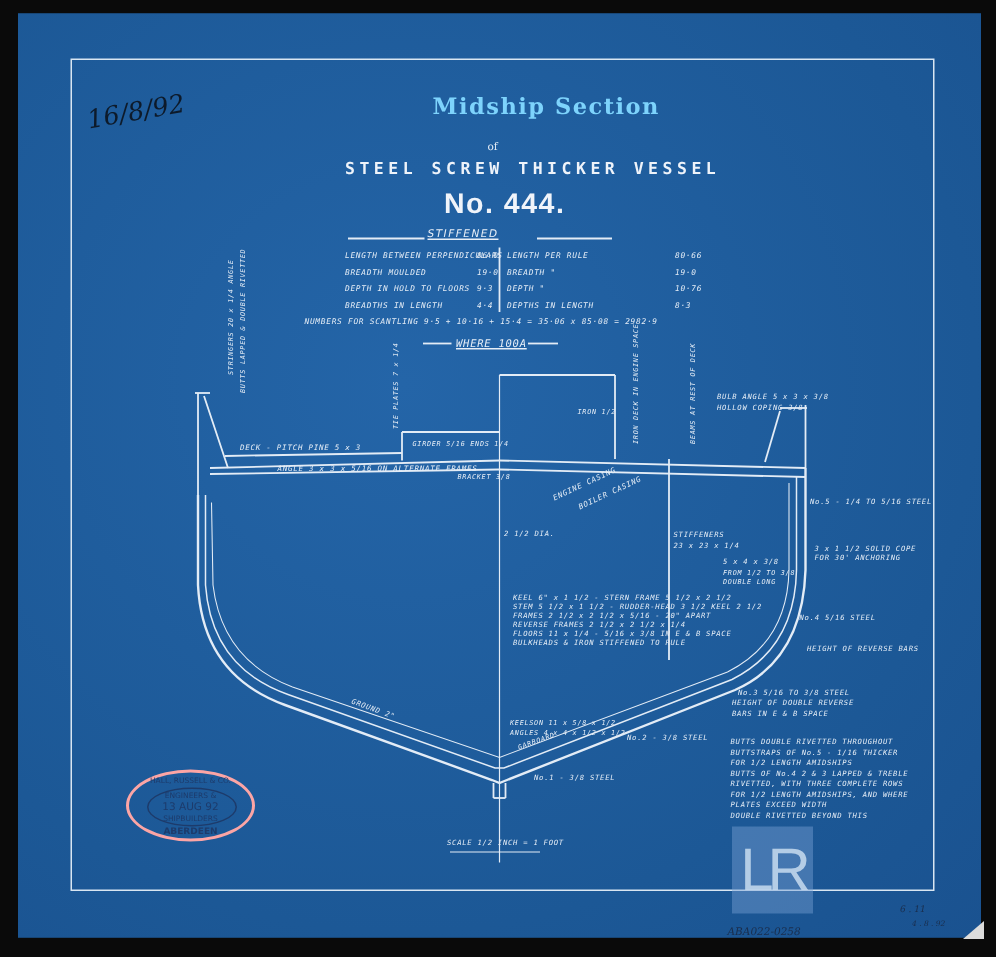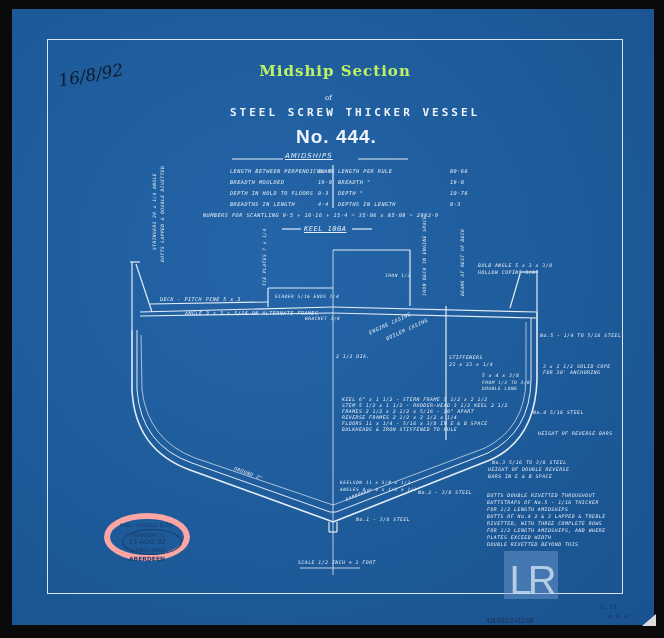--- a/index.html
+++ b/index.html
@@ -1,68 +1,68 @@
 <!DOCTYPE html>
 <html><head>
 <meta charset="utf-8">
 <style>
   html, body { margin:0; padding:0; background:#0a0a0a; }
   body { width:664px; height:638px; position:relative; overflow:hidden; font-family:"DejaVu Sans", sans-serif; }
   .sheet { position:absolute; left:12px; top:9px; width:642px; height:616px; background:#1f5ea0;
     background-image: radial-gradient(ellipse at 40% 40%, #2465a8 0%, #1c5896 70%, #1a5290 100%); }
   .frame { position:absolute; left:47px; top:39px; width:576px; height:555px; border:1.5px solid #d9e6f2; box-sizing:border-box; }
   .txt { position:absolute; color:#e6eef7; white-space:nowrap; font-family:"DejaVu Sans Mono", monospace; font-style:italic; letter-spacing:0.5px; }
-  .title-main { position:absolute; left:230px; top:62px; width:210px; text-align:center; color:#bef264; font-family:"DejaVu Serif", serif; font-weight:bold; font-size:15px; letter-spacing:1px; }
+  .title-main { position:absolute; left:230px; top:62px; width:210px; text-align:right; color:#7dd3fc; font-family:"DejaVu Serif", serif; font-weight:bold; font-size:15px; letter-spacing:1px; }
   .of { position:absolute; left:325px; top:94px; color:#e6eef7; font-family:"DejaVu Serif", serif; font-size:7px; }
   .subtitle { position:absolute; left:230px; top:106px; color:#eef3fa; font-family:"DejaVu Sans Mono", monospace; font-weight:bold; font-size:11px; letter-spacing:3px; }
   .number { position:absolute; left:296px; top:126px; color:#f0f4fa; font-family:"Liberation Sans", sans-serif; font-weight:bold; font-size:19px; letter-spacing:1px; }
   .dims-head { position:absolute; left:285px; top:152px; color:#e6eef7; font-size:7px; font-family:"DejaVu Sans", sans-serif; font-style:italic; text-decoration:underline; letter-spacing:1px; }
   .dim { font-size:5.2px; }
   .handwrite { position:absolute; color:#0d1a2a; font-family:"DejaVu Serif", serif; font-style:italic; }
-  .stamp { position:absolute; left:104px; top:513px; width:86px; height:48px; border:6px solid #fca5a5; border-radius:50%; color:#1d3b6b; text-align:center; font-family:"DejaVu Sans", sans-serif; font-size:5px; box-sizing:border-box; }
+  .stamp { position:absolute; left:84px; top:513px; width:86px; height:48px; border:2px solid #fca5a5; border-radius:50%; color:#1d3b6b; text-align:center; font-family:"DejaVu Sans", sans-serif; font-size:5px; box-sizing:border-box; }
   .stamp .inner { position:absolute; left:12px; top:10px; width:58px; height:24px; border:1px solid #1d3b6b; border-radius:50%; }
-  .lr-logo { position:absolute; left:504px; top:551px; width:54px; height:48px; background:rgba(120,160,210,0.45); }
+  .lr-logo { position:absolute; left:488px; top:551px; width:54px; height:58px; background:rgba(120,160,210,0.45); }
   .lr-text { position:absolute; left:0; top:0; width:54px; height:58px; text-align:center; color:rgba(200,220,240,0.85); font-family:"Liberation Sans", sans-serif; font-size:40px; line-height:58px; letter-spacing:-4px; }
   .curl { position:absolute; right:8px; bottom:12px; width:0; height:0; border-left:14px solid transparent; border-bottom:12px solid #dcdcdc; }
   svg.draw { position:absolute; left:0; top:0; }
 </style>
 </head>
 <body>
 
 <div class="sheet"></div>
 <div class="frame"></div>
 
 <div class="handwrite" style="left:58px;top:65px;font-size:17px;transform:rotate(-10deg);">16/8/92</div>
 
 <div class="title-main">Midship Section</div>
 <div class="of">of</div>
 <div class="subtitle">STEEL SCREW THICKER VESSEL</div>
 <div class="number">No. 444.</div>
-<div class="dims-head">AMIDSHIPS</div>
+<div class="dims-head">STIFFENED</div>
 
 <div class="txt dim" style="left:230px;top:168px;">LENGTH BETWEEN PERPENDICULARS</div>
 <div class="txt dim" style="left:318px;top:168px;">86·0</div>
 <div class="txt dim" style="left:230px;top:179px;">BREADTH MOULDED</div>
 <div class="txt dim" style="left:318px;top:179px;">19·0</div>
 <div class="txt dim" style="left:230px;top:190px;">DEPTH IN HOLD TO FLOORS</div>
 <div class="txt dim" style="left:318px;top:190px;">9·3</div>
 <div class="txt dim" style="left:230px;top:201px;">BREADTHS IN LENGTH</div>
 <div class="txt dim" style="left:318px;top:201px;">4·4</div>
 
 <div class="txt dim" style="left:338px;top:168px;">LENGTH PER RULE</div>
 <div class="txt dim" style="left:450px;top:168px;">80·66</div>
 <div class="txt dim" style="left:338px;top:179px;">BREADTH  "</div>
 <div class="txt dim" style="left:450px;top:179px;">19·0</div>
 <div class="txt dim" style="left:338px;top:190px;">DEPTH  "</div>
 <div class="txt dim" style="left:450px;top:190px;">10·76</div>
 <div class="txt dim" style="left:338px;top:201px;">DEPTHS IN LENGTH</div>
 <div class="txt dim" style="left:450px;top:201px;">8·3</div>
 
 <div class="txt" style="left:203px;top:212px;font-size:5.2px;">NUMBERS FOR SCANTLING  9·5 + 10·16 + 15·4 = 35·06 x 85·08 = 2982·9</div>
-<div class="txt" style="left:304px;top:225px;font-size:7px;text-decoration:underline;">KEEL 100A</div>
+<div class="txt" style="left:304px;top:225px;font-size:7px;text-decoration:underline;">WHERE 100A</div>
 
 <svg class="draw" width="664" height="638" viewBox="0 0 664 638">
   <g stroke="#e3ecf6" fill="none" stroke-width="1.2">
 
     <line x1="232" y1="159" x2="283" y2="159"></line>
     <line x1="358" y1="159" x2="408" y2="159"></line>
     <line x1="333" y1="165" x2="333" y2="208"></line>
     <line x1="282" y1="229" x2="301" y2="229"></line>
     <line x1="352" y1="229" x2="372" y2="229"></line>
 

